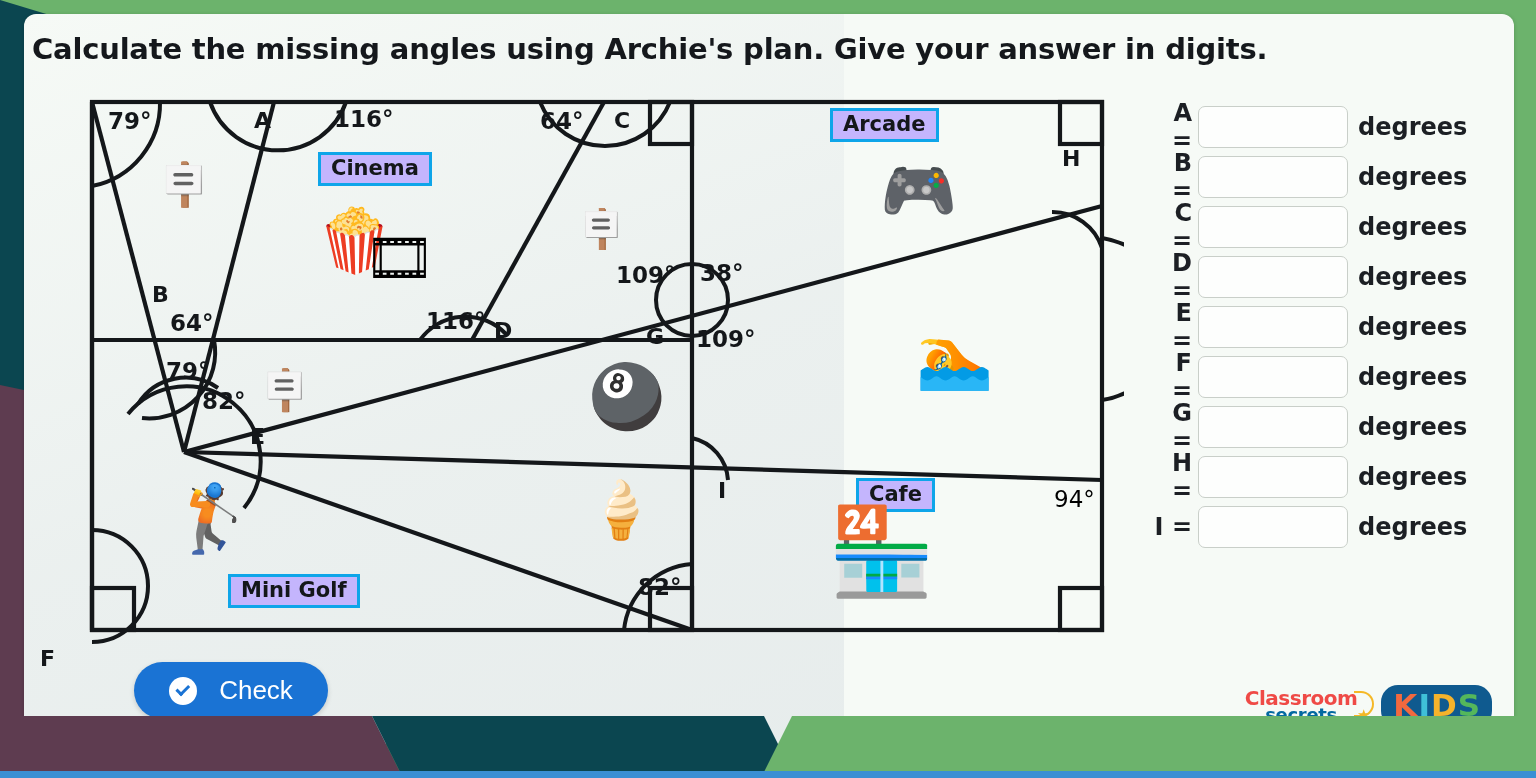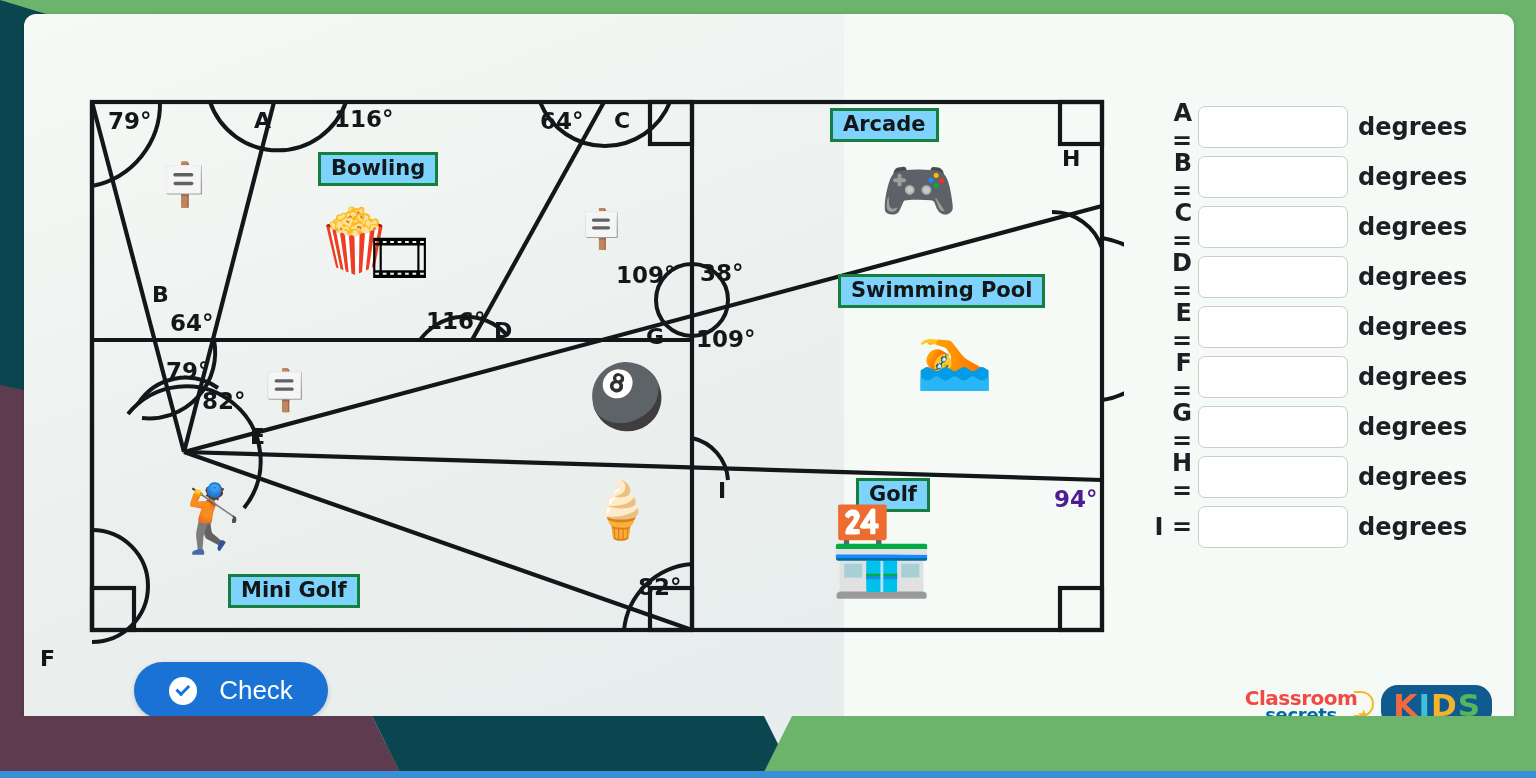--- a/index.html
+++ b/index.html
@@ -42,21 +42,21 @@
     position:absolute; left:8px; top:18px; width:1400px;
     font-size:29px; font-weight:bold; color:#15181c;
     letter-spacing:-0.2px;
   }
 
   
   .diagram { position:absolute; left:44px; top:74px; width:1056px; height:556px; }
   .diagram svg { display:block; }
 
   .vlabel {
-    position:absolute; background:#7dd3fc; border:3px solid #15803d;
+    position:absolute; background:#c4b5fd; border:3px solid #0ea5e9;
     font-size:21px; font-weight:bold; color:#14171a;
     padding:1px 10px 3px 10px; white-space:nowrap; line-height:1.15;
   }
   .emoji { position:absolute; line-height:1; user-select:none; }
 
   
   .answers { position:absolute; left:1128px; top:88px; width:360px; }
   .arow { display:flex; align-items:center; height:50px; }
   .alabel { width:46px; text-align:right; font-size:24px; font-weight:bold; color:#1c1f24; padding-right:6px; }
   .abox {
@@ -98,20 +98,21 @@
 </head>
 <body>
 
 <div class="bg-green"></div>
 <div class="bg-teal"></div>
 <div class="bg-purple"></div>
 
 <div class="card">
   <div class="card-sheen"></div>
 
+  <div class="question">Calculate the missing angles using Archie's plan. Give your answer in digits.</div>
 
   <div class="diagram">
     <svg width="1056" height="556" viewBox="0 0 1056 556">
       <g fill="none" stroke="#14171a" stroke-width="4.2">
 
         <rect x="24" y="14" width="1010" height="528"></rect>
 
         <line x1="624" y1="14" x2="624" y2="542"></line>
 
         <line x1="24" y1="14" x2="24" y2="542"></line>
@@ -149,24 +150,23 @@
 
       <g fill="none" stroke="#14171a" stroke-width="4.2">
         <rect x="582" y="14" width="42" height="42"></rect>
         <rect x="992" y="14" width="42" height="42"></rect>
         <rect x="992" y="500" width="42" height="42"></rect>
         <rect x="582" y="500" width="42" height="42"></rect>
         <rect x="24" y="500" width="42" height="42"></rect>
       </g>
     </svg>
 
-    <div class="vlabel" style="left:250px;top:64px;">Bowling</div>
+    <div class="vlabel" style="left:250px;top:64px;">Cinema</div>
     <div class="vlabel" style="left:762px;top:20px;">Arcade</div>
-    <div class="vlabel" style="left:770px;top:186px;">Swimming Pool</div>
-    <div class="vlabel" style="left:788px;top:390px;">Golf</div>
+    <div class="vlabel" style="left:788px;top:390px;">Cafe</div>
     <div class="vlabel" style="left:160px;top:486px;">Mini Golf</div>
 
     <div class="emoji" style="left:90px;top:76px;font-size:42px;">🪧</div>
     <div class="emoji" style="left:248px;top:122px;font-size:62px;">🍿</div>
     <div class="emoji" style="left:296px;top:142px;font-size:56px;">🎞</div>
     <div class="emoji" style="left:510px;top:122px;font-size:38px;">🪧</div>
     <div class="emoji" style="left:192px;top:282px;font-size:40px;">🪧</div>
     <div class="emoji" style="left:812px;top:72px;font-size:62px;">🎮</div>
     <div class="emoji" style="left:848px;top:238px;font-size:62px;">🏊</div>
     <div class="emoji" style="left:520px;top:278px;font-size:62px;">🎱</div>
@@ -177,21 +177,21 @@
     <div class="emoji" style="left:40px;top:22px;font-size:23px;font-weight:bold;color:#14171a;">79°</div>
     <div class="emoji" style="left:266px;top:20px;font-size:23px;font-weight:bold;color:#14171a;">116°</div>
     <div class="emoji" style="left:472px;top:22px;font-size:23px;font-weight:bold;color:#14171a;">64°</div>
     <div class="emoji" style="left:102px;top:224px;font-size:23px;font-weight:bold;color:#14171a;">64°</div>
     <div class="emoji" style="left:98px;top:272px;font-size:23px;font-weight:bold;color:#14171a;">79°</div>
     <div class="emoji" style="left:134px;top:302px;font-size:23px;font-weight:bold;color:#14171a;">82°</div>
     <div class="emoji" style="left:358px;top:222px;font-size:23px;font-weight:bold;color:#14171a;">116°</div>
     <div class="emoji" style="left:548px;top:176px;font-size:23px;font-weight:bold;color:#14171a;">109°</div>
     <div class="emoji" style="left:632px;top:174px;font-size:23px;font-weight:bold;color:#14171a;">38°</div>
     <div class="emoji" style="left:628px;top:240px;font-size:23px;font-weight:bold;color:#14171a;">109°</div>
-    <div class="emoji" style="left:986px;top:400px;font-size:23px;font-weight:bold;color:#4c1d95;">94°</div>
+    <div class="emoji" style="left:986px;top:400px;font-size:23px;font-weight:normal;color:#000000;">94°</div>
     <div class="emoji" style="left:570px;top:488px;font-size:23px;font-weight:bold;color:#14171a;">82°</div>
 
     <div class="emoji" style="left:186px;top:22px;font-size:22px;font-weight:bold;color:#14171a;">A</div>
     <div class="emoji" style="left:84px;top:196px;font-size:22px;font-weight:bold;color:#14171a;">B</div>
     <div class="emoji" style="left:546px;top:22px;font-size:22px;font-weight:bold;color:#14171a;">C</div>
     <div class="emoji" style="left:426px;top:232px;font-size:22px;font-weight:bold;color:#14171a;">D</div>
     <div class="emoji" style="left:182px;top:338px;font-size:22px;font-weight:bold;color:#14171a;">E</div>
     <div class="emoji" style="left:-28px;top:560px;font-size:22px;font-weight:bold;color:#14171a;">F</div>
     <div class="emoji" style="left:578px;top:238px;font-size:22px;font-weight:bold;color:#14171a;">G</div>
     <div class="emoji" style="left:994px;top:60px;font-size:22px;font-weight:bold;color:#14171a;">H</div>

